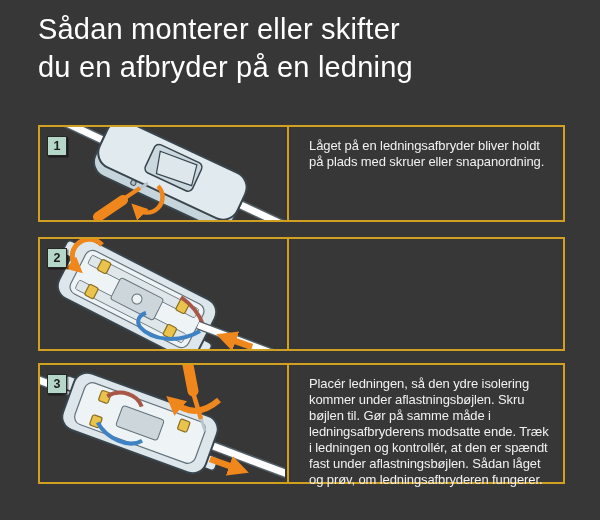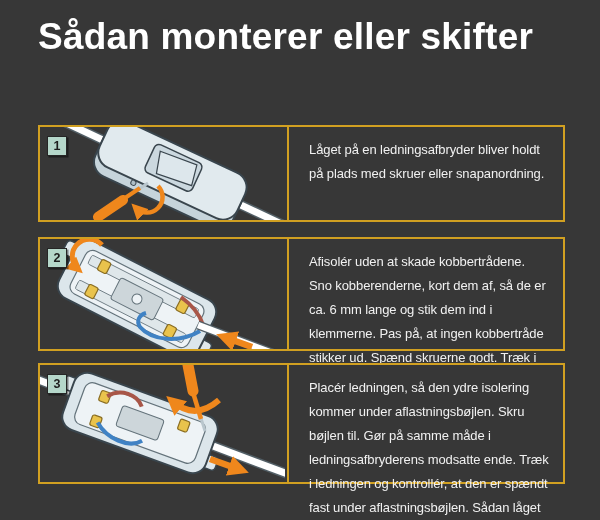--- a/index.html
+++ b/index.html
@@ -5,22 +5,22 @@
   html,body{margin:0;padding:0;}
   body{
     width:600px;height:520px;
     background:#373737;
     font-family:"Liberation Sans", sans-serif;
     overflow:hidden;
   }
   .canvas{position:relative;width:600px;height:520px;background:#373737;}
 
   .title{
-    position:absolute;left:38px;top:18px;width:530px;
-    color:#ffffff;font-size:37px;font-weight:bold;line-height:38px;
+    position:absolute;left:38px;top:10px;width:530px;
+    color:#ffffff;font-size:29px;font-weight:normal;line-height:38px;
     letter-spacing:.2px;
   }
 
   .step-row{
     position:absolute;left:38px;width:527px;
     border:2px solid #d1a021;box-sizing:border-box;
     display:flex;background:#373737;
   }
   .row1{top:125px;height:97px;}
   .row2{top:237px;height:114px;}
@@ -39,31 +39,32 @@
     background:#b5d7ca;color:#1d1d1d;
     border:1px solid #262626;
     box-shadow:1.5px 1.5px 0 rgba(0,0,0,.45);
     font-size:12.5px;font-weight:bold;
     display:flex;align-items:center;justify-content:center;
   }
 
   .desc{
     flex:1;box-sizing:border-box;
     padding:11px 12px 0 20px;
-    color:#f1f1f1;font-size:13px;line-height:24px;
+    color:#f1f1f1;font-size:13px;line-height:16px;
     letter-spacing:-0.1px;
   }
 </style>
 </head>
 <body>
 
 <div class="canvas">
 
   <div class="title">
     <div>Sådan monterer eller skifter</div>
+    <div>du en afbryder på en ledning</div>
   </div>
 
   <div class="step-row row1">
     <div class="illu">
       <div class="badge">1</div>
       <svg width="245" height="93" viewBox="0 0 245 93">
         <defs>
           <marker id="ah1" viewBox="0 0 10 10" refX="6" refY="5" markerWidth="3.6" markerHeight="3.6" orient="auto-start-reverse">
             <path d="M0,0 L10,5 L0,10 Z" fill="#ef871c"></path>
           </marker>
@@ -123,21 +124,20 @@
         <path d="M 160,92 C 140,104 112,102 100,88 C 96,82 99,76 106,74" fill="none" stroke="#3f82c4" stroke-width="4"></path>
         <path d="M 163,86 C 160,76 152,66 141,58" fill="none" stroke="#a85648" stroke-width="4"></path>
         <g>
           <line x1="248" y1="120" x2="158" y2="86" stroke="#525f66" stroke-width="9"></line>
           <line x1="248" y1="120" x2="158" y2="86" stroke="#ffffff" stroke-width="6.5"></line>
         </g>
         <line x1="212" y1="108" x2="184" y2="98" stroke="#ef871c" stroke-width="6.5" marker-end="url(#ah2)"></line>
         <path d="M 62,6 A 17,17 0 1 0 38,30" fill="none" stroke="#ef871c" stroke-width="5" marker-end="url(#ah2)"></path>
       </svg>
     </div>
-    <div class="desc">Afisolér uden at skade kobbertrådene. Sno kobberenderne, kort dem af, så de er ca. 6 mm lange og stik dem ind i klemmerne. Pas på, at ingen kobbertråde stikker ud. Spænd skruerne godt. Træk i lederne for at tjekke, at de sidder fast.</div>
   </div>
 
   <div class="step-row row3">
     <div class="illu">
       <div class="badge">3</div>
       <svg width="245" height="117" viewBox="0 0 245 117">
         <defs>
           <marker id="ah3" viewBox="0 0 10 10" refX="6" refY="5" markerWidth="3.2" markerHeight="3.2" orient="auto-start-reverse">
             <path d="M0,0 L10,5 L0,10 Z" fill="#ef871c"></path>
           </marker>

